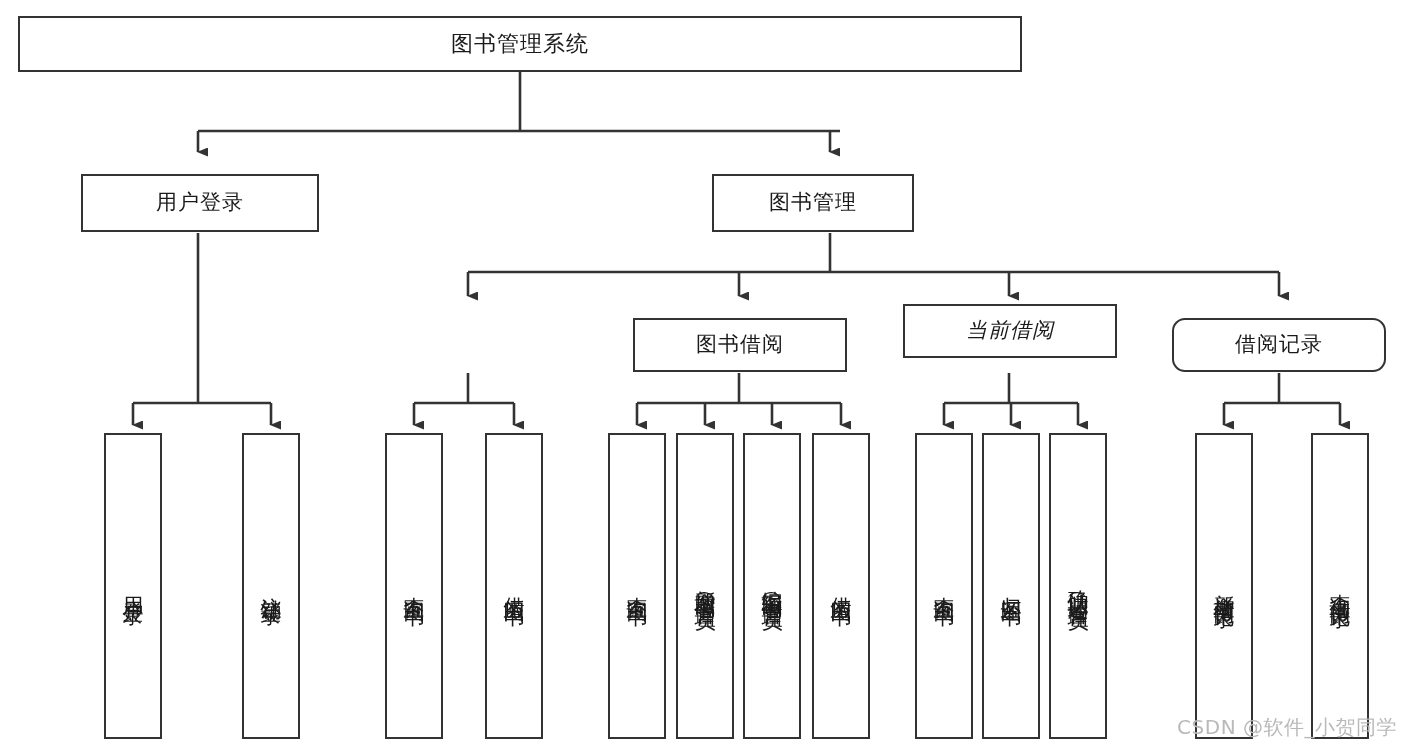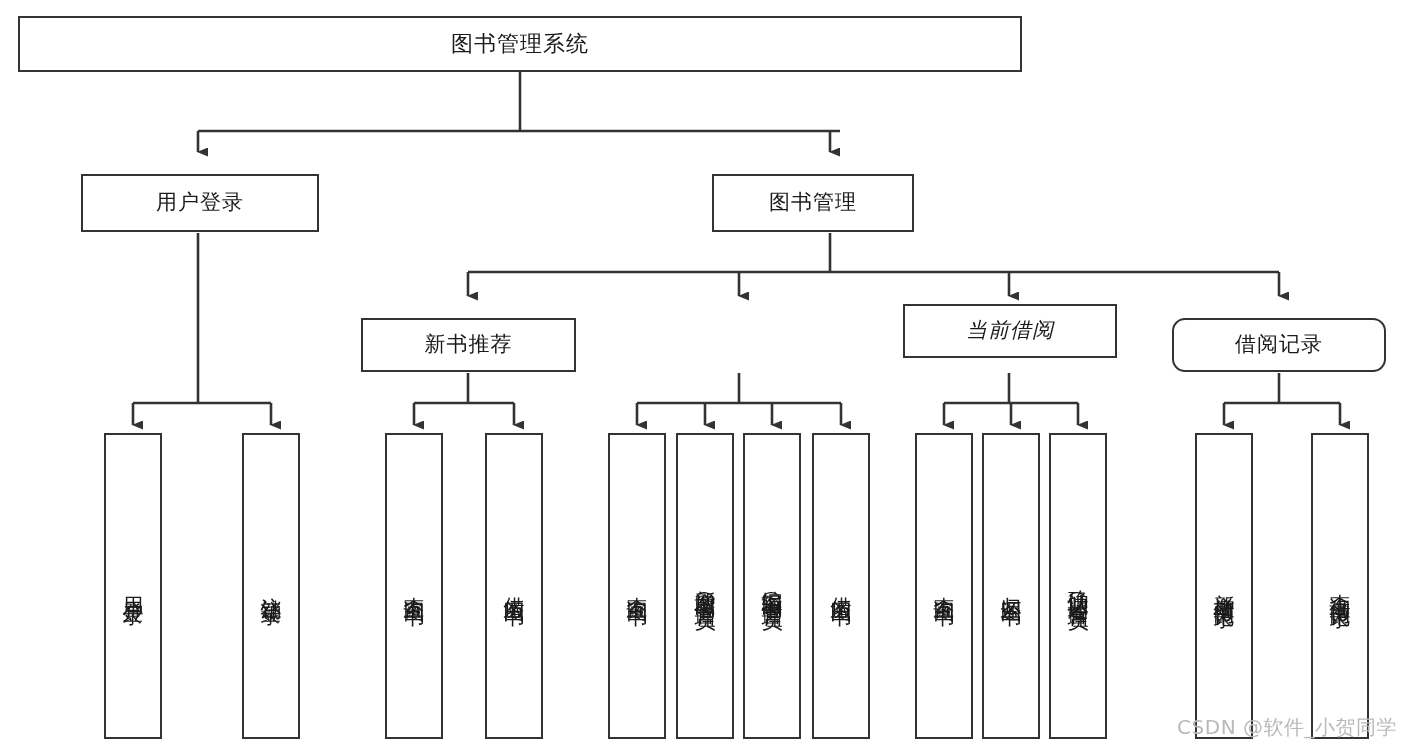--- a/index.html
+++ b/index.html
@@ -128,24 +128,24 @@
   </div>
 
   <div class="node horiz" style="left:81px; top:174px; width:238px; height:58px;">
     <span class="node-label">用户登录</span>
   </div>
 
   <div class="node horiz" style="left:712px; top:174px; width:202px; height:58px;">
     <span class="node-label">图书管理</span>
   </div>
 
-  <div class="node horiz" style="left:361px; top:318px; width:215px; height:54px;">
-    <span class="node-label">新书推荐</span>
-  </div>
-
+
+  <div class="node horiz" style="left:633px; top:318px; width:214px; height:54px;">
+    <span class="node-label">图书借阅</span>
+  </div>
 
   <div class="node horiz" style="left:903px; top:304px; width:214px; height:54px;font-style:italic;">
     <span class="node-label">当前借阅</span>
   </div>
 
   <div class="node horiz" style="left:1172px; top:318px; width:214px; height:54px;border-radius:13px;">
     <span class="node-label">借阅记录</span>
   </div>
 
   <div class="node vert" style="left:104px; top:433px; width:58px; height:306px;">

